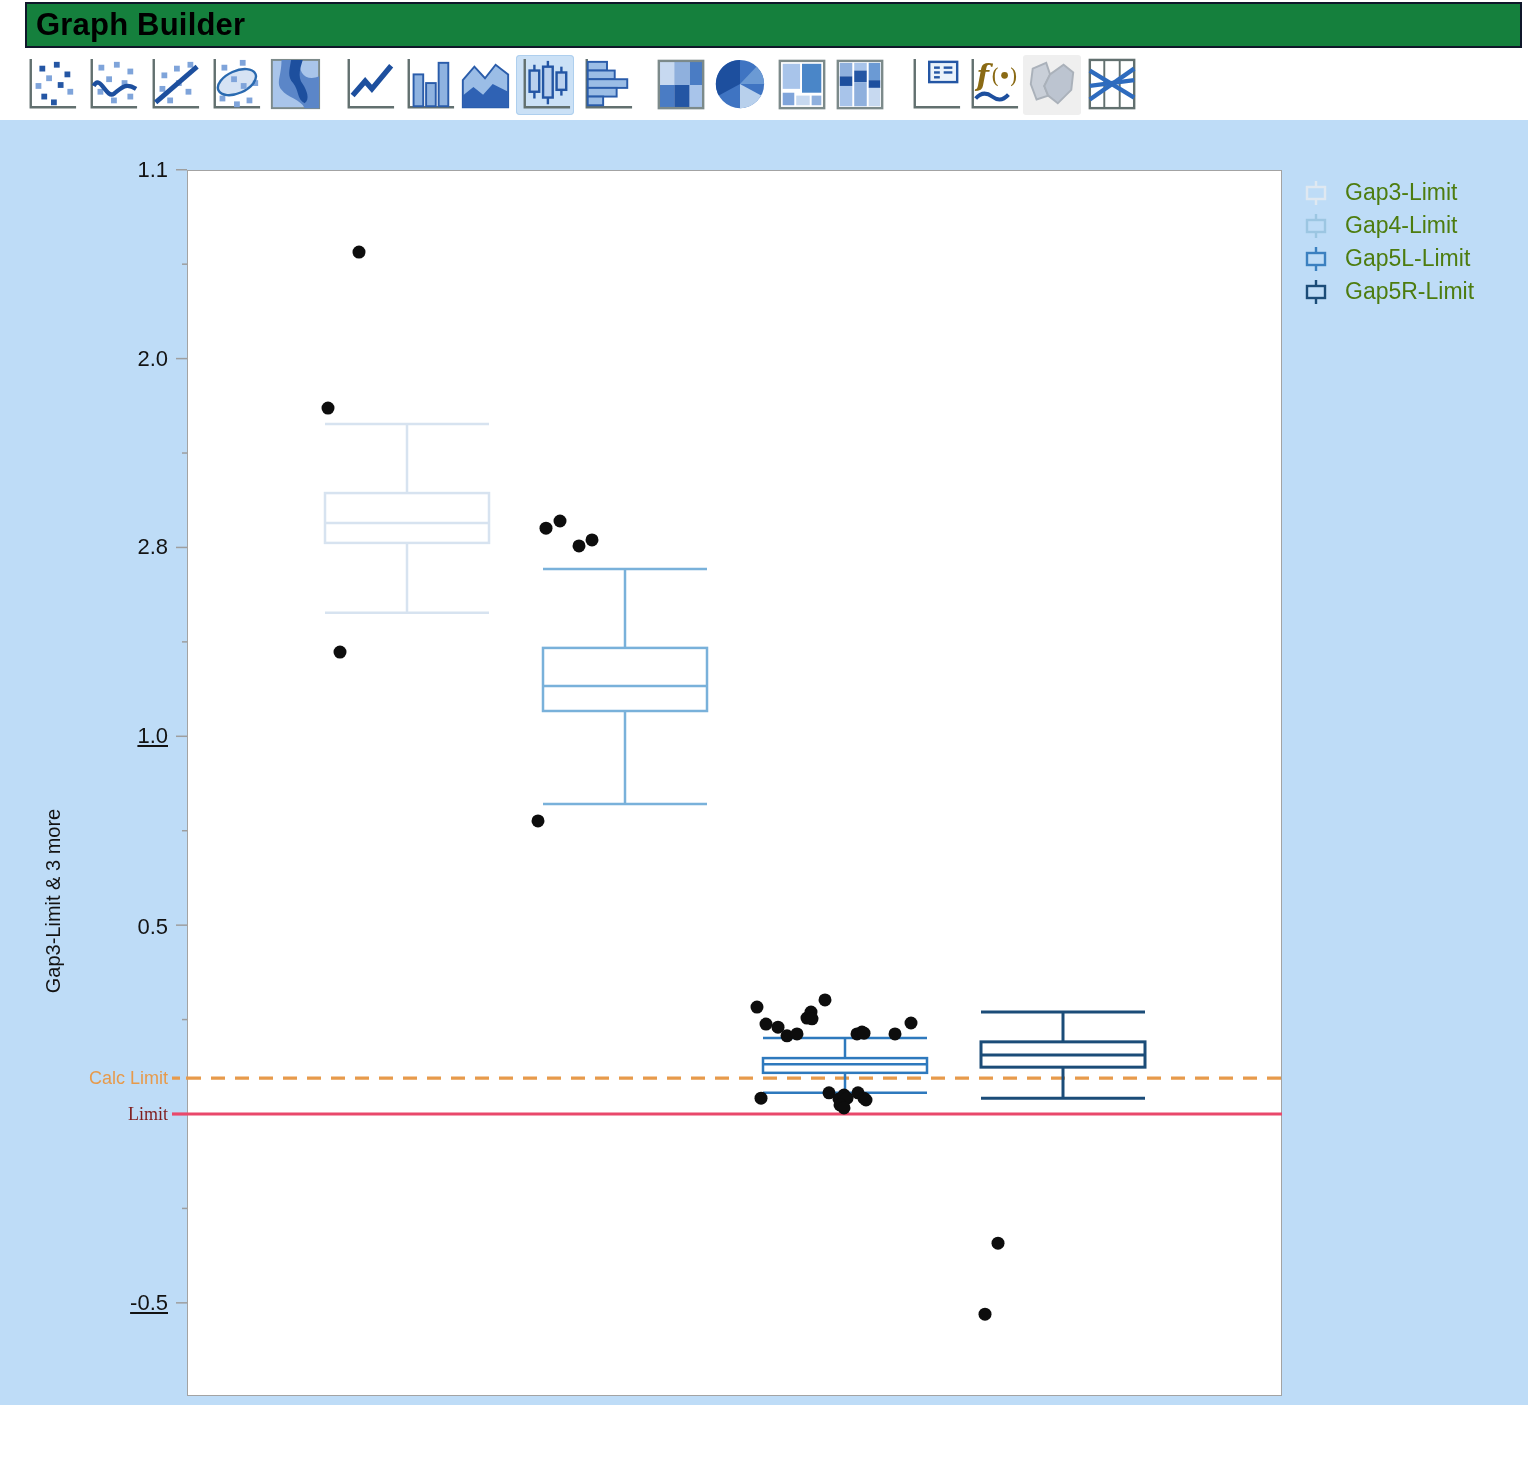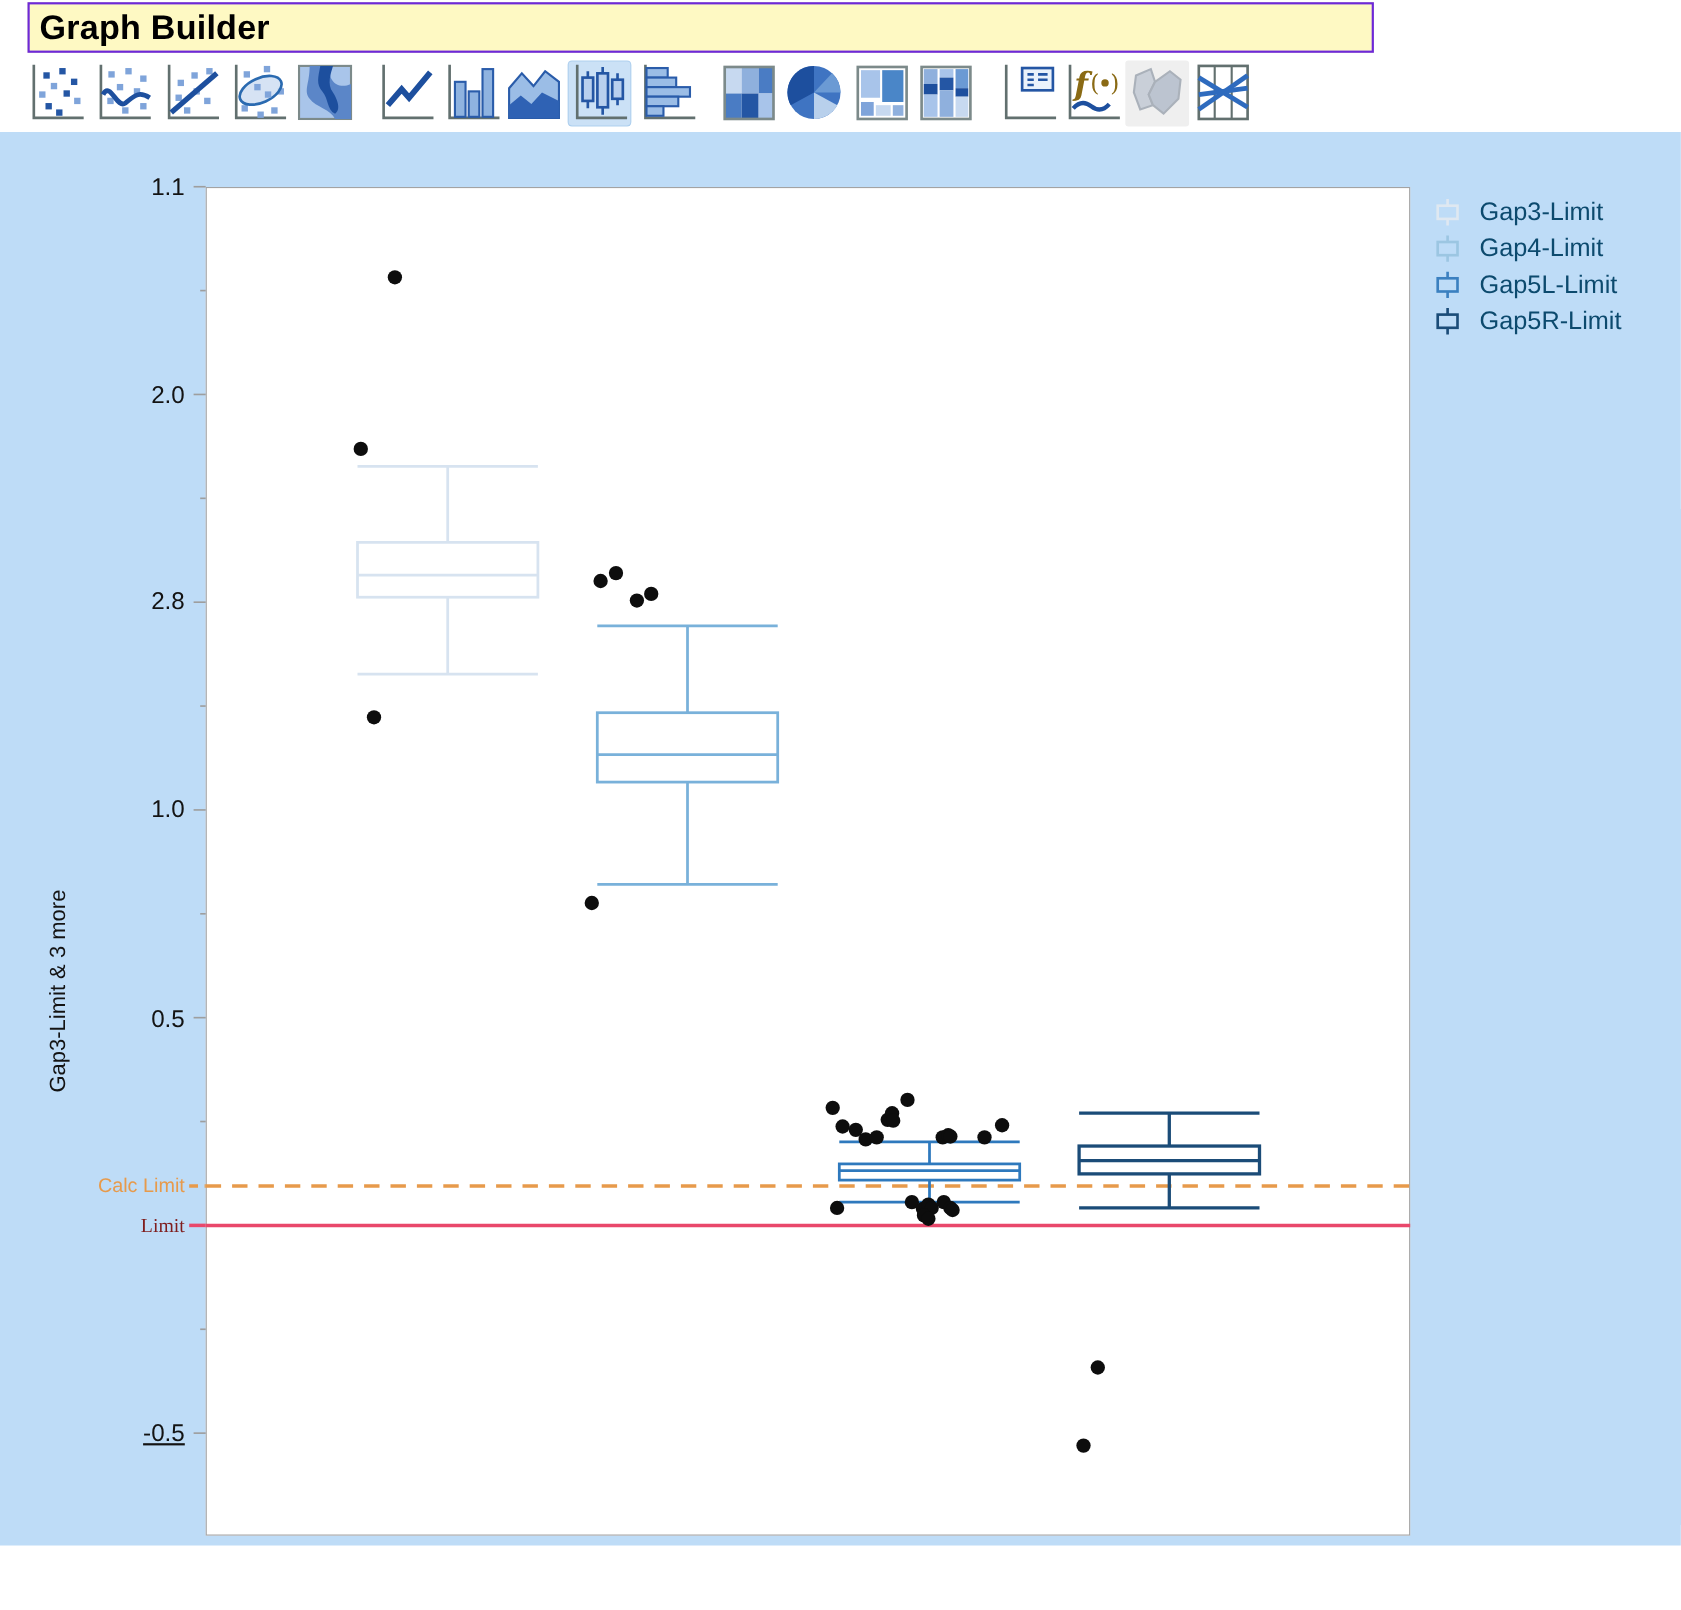--- a/index.html
+++ b/index.html
@@ -1,22 +1,22 @@
 <!DOCTYPE html>
 <html><head>
 <meta charset="utf-8">
 <style>
   html,body{margin:0;padding:0;}
   body{
     width:1528px;height:1464px;position:relative;background:#ffffff;
     font-family:"Liberation Sans", sans-serif; overflow:hidden;
   }
   .title-bar{
-    position:absolute;left:25px;top:2px;width:1224px;height:46px;
-    background:#fef9c3;border:2px solid #6d28d9;box-sizing:border-box;
+    position:absolute;left:25px;top:2px;width:1497px;height:46px;
+    background:#15803d;border:2px solid #0f172a;box-sizing:border-box;
   }
   .title-bar span{
     display:block;padding-left:9px;font-size:31px;font-weight:700;color:#000;
     line-height:42px;letter-spacing:.2px;
   }
   .toolbar{position:absolute;left:0;top:52px;width:1528px;height:68px;background:#ffffff;}
   .tb-icon{position:absolute;top:3px;width:58px;height:60px;box-sizing:border-box;padding:2px;}
   .tb-icon.sel{background:#cbe1f6;border-radius:4px;box-shadow:0 0 0 1px #aecfee inset;}
   .tb-icon svg{display:block;}
   .blue-panel{position:absolute;left:0;top:120px;width:1528px;height:1285px;background:#bedcf7;}
@@ -33,21 +33,21 @@
     position:absolute;left:20px;width:148px;text-align:right;
     font-size:18px;height:26px;line-height:26px;
   }
   .y-axis-title{
     position:absolute;left:-144px;top:767px;width:400px;height:28px;text-align:center;
     font-size:20px;color:#131313;transform:rotate(-90deg);
   }
   .legend{position:absolute;left:1302px;top:176px;}
   .legend-row{display:flex;align-items:center;height:33px;}
   .legend-row .glyph{width:30px;height:26px;margin-right:13px;}
-  .legend-row .lbl{font-size:23px;color:#0c4a6e;}
+  .legend-row .lbl{font-size:23px;color:#4d7c0f;}
 </style>
 </head>
 <body>
 
 <div class="title-bar">
   <span>Graph Builder</span>
 </div>
 
 <div class="toolbar">
 
@@ -366,21 +366,21 @@
       <line x1="981" y1="1055.0788" x2="1145" y2="1055.0788" stroke="#1b4c78" stroke-width="3"></line>
       <circle cx="998" cy="1243.1734000000001" r="6.5" fill="#0d0d0d"></circle>
       <circle cx="985" cy="1314.181" r="6.5" fill="#0d0d0d"></circle>
     </g>
   </svg>
 
 <div id="labels">
     <div class="tick-label" style="top: 156.75px;">1.1</div>
     <div class="tick-label" style="top: 345.6px;">2.0</div>
     <div class="tick-label" style="top: 534.45px;">2.8</div>
-    <div class="tick-label" style="top: 723.3px;">1.0</div>
+    <div class="tick-label" style="top: 723.3px; text-decoration: underline;">1.0</div>
     <div class="tick-label" style="top: 914px;">0.5</div>
     <div class="tick-label" style="top: 1289.85px; text-decoration: underline;">-0.5</div>
     <div class="ref-label" style="top: 1065.12px; color: rgb(231, 154, 75);">Calc Limit</div>
     <div class="ref-label" style="top: 1101px; color: #7f1d1d; font-family: Liberation Serif, serif;">Limit</div>
   </div>
 
 <div class="legend">
     <div class="legend-row">
       <svg class="glyph" viewBox="0 0 30 26">
         <line x1="14" y1="1" x2="14" y2="7" stroke="#dfe8f1" stroke-width="2.4"></line>

